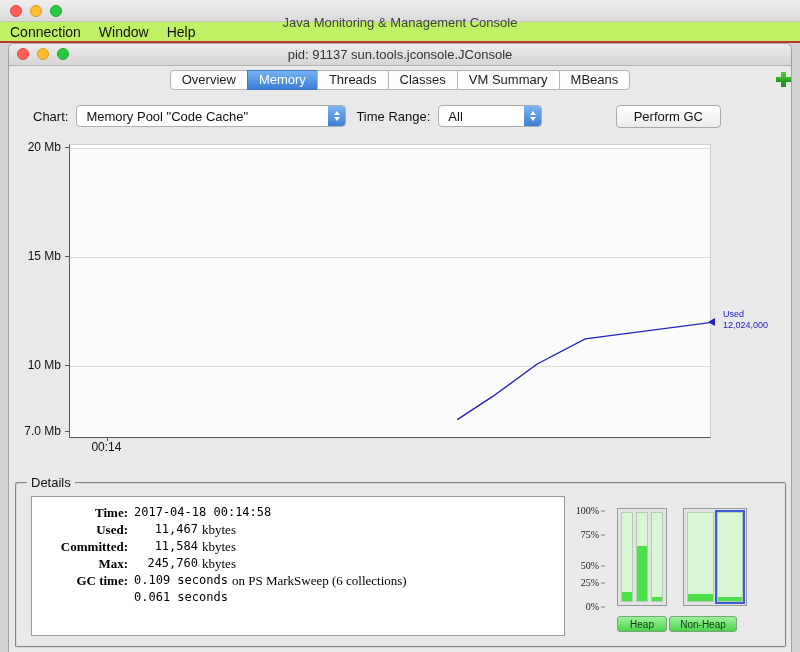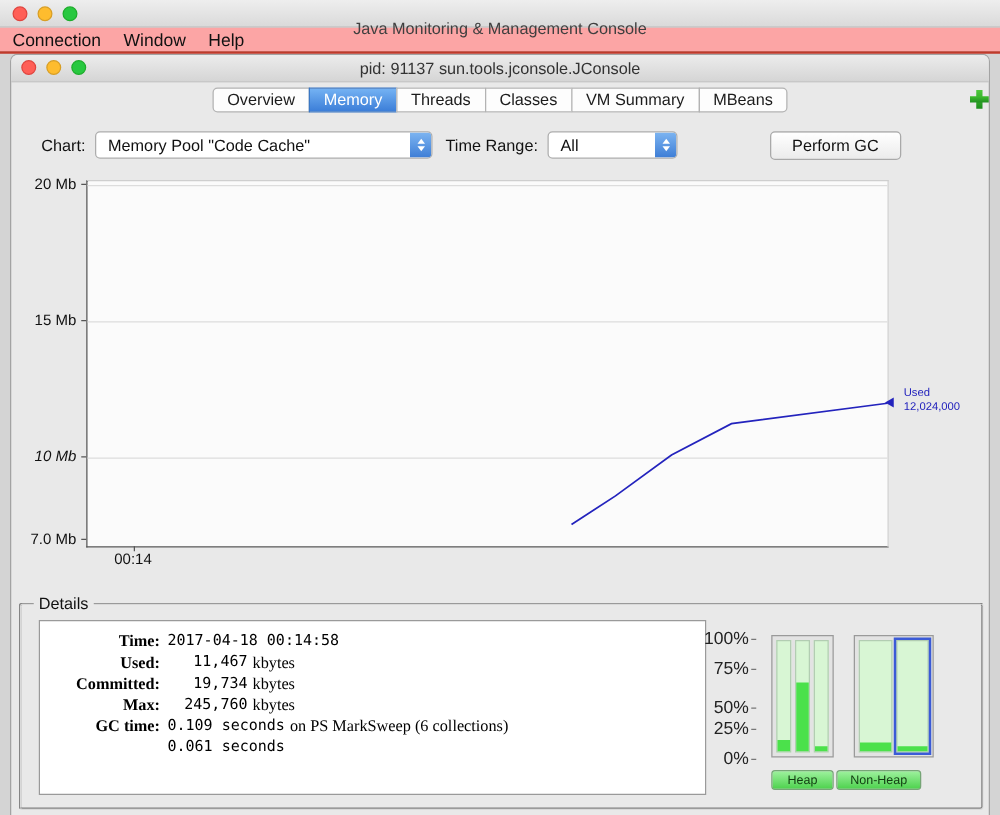--- a/index.html
+++ b/index.html
@@ -10,21 +10,21 @@
   .outer-titlebar { height:22px; background:linear-gradient(#eeeeee,#dadada);
                     border-bottom:1px solid #c6c6c6; position:relative;
                     display:flex; align-items:center; box-sizing:border-box; }
   .lights { position:absolute; left:10px; top:5px; display:flex; gap:8px; }
   .light { width:12px; height:12px; border-radius:50%; box-sizing:border-box; }
   .light.red    { background:#ff5f57; border:1px solid #e0443e; }
   .light.yellow { background:#febc2e; border:1px solid #d89e24; }
   .light.green  { background:#28c840; border:1px solid #1dad2b; }
   .outer-title { flex:1; text-align:center; font-size:13px; color:#3f3f3f;margin-top:24px; }
 
-  .menubar { height:19px; background:#fca5a5; display:flex; align-items:center;
+  .menubar { height:19px; background:#bef264; display:flex; align-items:center;
              gap:18px; padding-left:10px; font-size:14px; color:#111; }
   .menu-item { cursor:default; }
   .red-line { height:2px; }
 
   
   .inner-window { position:absolute; left:8px; right:8px; top:43px; bottom:0;
                   background:#e9e9e9; border:1px solid #a3a3a3; border-bottom:none;
                   border-radius:6px 6px 0 0; box-sizing:border-box; }
   .inner-titlebar { height:21px; background:linear-gradient(#ececec,#d5d5d5);
                     border-bottom:1px solid #b4b4b4; border-radius:5px 5px 0 0;
@@ -103,21 +103,21 @@
   .drow { display:flex; line-height:17px; }
   .dlabel { width:96px; text-align:right; font-weight:bold; margin-right:6px;
             flex:0 0 auto; }
   .dnum { font-family:"DejaVu Sans Mono",monospace; font-size:12px; }
   .dnum.aligned { display:inline-block; width:64px; text-align:right; flex:0 0 auto; }
   .drest { margin-left:4px; }
 
   
   .bars-panel { position:absolute; left:558px; top:12px; right:8px; height:146px; }
   .bar-scale { position:absolute; left:0; top:14px; width:30px; height:96px;
-               font-size:14px; color:#222; }
+               font-size:10px; color:#222;font-family:Liberation Serif, serif; }
   .pct-label { position:absolute; right:0; transform:translateY(-50%);
                white-space:nowrap; }
   .pct-label::after { content:""; display:inline-block; width:4px; height:1px;
                       background:#777; margin-left:2px; vertical-align:middle; }
   .bar-groups { position:absolute; left:42px; top:12px; height:98px;
                 display:flex; gap:16px; }
   .bar-group { border:1px solid #9a9a9a; background:#e3e3e3; padding:3px;
                display:flex; gap:3px; box-sizing:border-box; height:98px; }
   .bar-groups > .bar-group:nth-child(1) { width:50px; }
   .bar-groups > .bar-group:nth-child(2) { width:64px; }
@@ -203,21 +203,21 @@
           <div class="gridline" style="top: 221.179px;"></div>
           <svg viewBox="0 0 640 292" preserveAspectRatio="none">
             <polyline points="387.2,274.6 422.4,251.7 467.2,219.0 515.2,193.9 640.0,177.6" fill="none" stroke="#2323bd" stroke-width="1.4"></polyline>
           </svg>
         </div>
     <div class="ytick-mark" style="top: 7.26866px; left: 44px;"></div>
         <div class="ytick-label" style="top: 7.26866px;">20 Mb</div>
         <div class="ytick-mark" style="top: 116.224px; left: 44px;"></div>
         <div class="ytick-label" style="top: 116.224px;">15 Mb</div>
         <div class="ytick-mark" style="top: 225.179px; left: 44px;"></div>
-        <div class="ytick-label" style="top: 225.179px; font-style: italic;">10 Mb</div>
+        <div class="ytick-label" style="top: 225.179px;">10 Mb</div>
         <div class="ytick-mark" style="top: 290.552px; left: 44px;"></div>
         <div class="ytick-label" style="top: 290.552px;">7.0 Mb</div>
         <div class="xtick-mark" style="left: 86.4px; top: 297px;"></div>
         <div class="xtick-label" style="left: 70.4px; top: 300px;">00:14</div>
         <div class="ann-arrow" style="left: 687px; top: 177.597px; border-right-color: rgb(35, 35, 189);"></div>
         <div class="ann-label" style="left: 702px; top: 168.597px; color: rgb(35, 35, 189);">Used</div>
         <div class="ann-value" style="left: 702px; top: 179.597px; color: rgb(35, 35, 189);">12,024,000</div>
       </div>
 
     <div class="details-group">
@@ -228,21 +228,21 @@
             <span class="dnum">2017-04-18 00:14:58</span>
             <span class="drest"></span>
           </div>
           <div class="drow">
             <span class="dlabel">Used:</span>
             <span class="dnum aligned">11,467</span>
             <span class="drest">kbytes</span>
           </div>
           <div class="drow">
             <span class="dlabel">Committed:</span>
-            <span class="dnum aligned">19,734</span>
+            <span class="dnum aligned">11,584</span>
             <span class="drest">kbytes</span>
           </div>
           <div class="drow">
             <span class="dlabel">Max:</span>
             <span class="dnum aligned">245,760</span>
             <span class="drest">kbytes</span>
           </div>
           <div class="drow">
             <span class="dlabel">GC time:</span>
             <span class="dnum">0.109 seconds</span>

